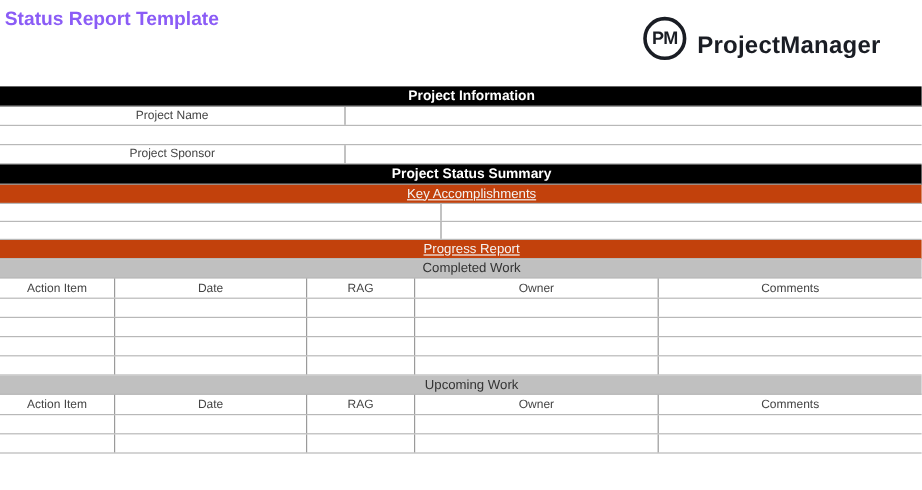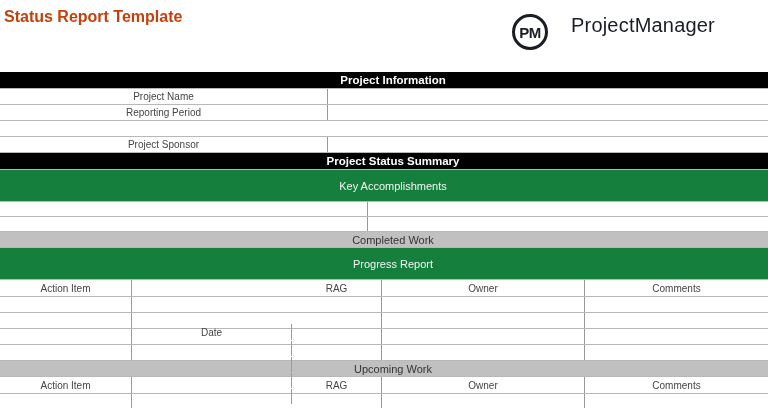--- a/index.html
+++ b/index.html
@@ -1,57 +1,53 @@
 <!DOCTYPE html>
 <html><head>
 <meta charset="utf-8">
 <style>
   html, body { margin:0; padding:0; }
   body { width:768px; height:408px; overflow:hidden; background:#ffffff; position:relative; font-family:"Liberation Sans", sans-serif; color:#3a3a3a; }
-  .title { position:absolute; left:4px; top:8px; font-size:16px; font-weight:bold; color:#c2410c; }
-  .logo { position:absolute; left:512px; top:14px; display:flex; align-items:flex-start; }
+  .title { position:absolute; left:4px; top:8px; font-size:16px; font-weight:bold; color:#8b5cf6; }
+  .logo { position:absolute; left:536px; top:14px; display:flex; align-items:flex-end; }
   .logo-circle { width:36px; height:36px; border:3px solid #1a1d24; border-radius:50%; box-sizing:border-box; display:flex; align-items:center; justify-content:center; font-weight:bold; font-size:15px; color:#1a1d24; letter-spacing:-0.5px; }
-  .logo-text { margin-left:23px; font-size:20px; font-weight:normal; color:#1a1d24; letter-spacing:0.2px; }
+  .logo-text { margin-left:9px; font-size:20px; font-weight:bold; color:#1a1d24; letter-spacing:0.2px; }
   .sheet { position:absolute; left:0; top:72px; width:768px; }
   .row { display:flex; box-sizing:border-box; border-bottom:1px solid #b8b8b8; }
   .bar { justify-content:center; align-items:center; font-size:11px;padding-left:18px; }
   .bar-black { background:#000; color:#fff; font-weight:bold; height:17px; font-size:11.5px; }
-  .bar-dark { background:#15803d; color:#f4f4f4; height:32px; }
+  .bar-dark { background:#c2410c; color:#f4f4f4; height:16px;text-decoration:underline; }
   .bar-light { background:#c0c0c0; color:#333; height:16px; }
   .cell { box-sizing:border-box; border-right:1px solid #9a9a9a; display:flex; align-items:center; justify-content:center; font-size:10px; color:#444; height:100%; }
   .cell:last-child { border-right:none; }
   .info-row { height:16px; }
-  .info-row .c-label { width:328px; }
+  .info-row .c-label { width:288px; }
   .info-row .c-val { flex:1; }
   .ka-row { height:15px; }
   .ka-row .c-a { width:368px; }
   .ka-row .c-b { flex:1; }
   .tbl-row { height:16px; }
   .tbl-head { height:17px; }
-  .c1 { width:132px; } .c2 { width:160px;margin-top:44px; } .c3 { width:90px; } .c4 { width:203px; } .c5 { flex:1; }
+  .c1 { width:96px; } .c2 { width:160px; } .c3 { width:90px; } .c4 { width:203px; } .c5 { flex:1; }
 </style>
 </head>
 <body>
 
 <div class="title">Status Report Template</div>
 
 <div class="logo">
   <div class="logo-circle">PM</div>
   <div class="logo-text">ProjectManager</div>
 </div>
 
 <div class="sheet">
   <div class="row bar bar-black">Project Information</div>
 
   <div class="row info-row">
     <div class="cell c-label">Project Name</div>
-    <div class="cell c-val"></div>
-  </div>
-  <div class="row info-row">
-    <div class="cell c-label">Reporting Period</div>
     <div class="cell c-val"></div>
   </div>
   <div class="row info-row">
     <div class="cell c-val"></div>
   </div>
   <div class="row info-row">
     <div class="cell c-label">Project Sponsor</div>
     <div class="cell c-val"></div>
   </div>
 
@@ -59,22 +55,22 @@
   <div class="row bar bar-dark">Key Accomplishments</div>
   <div class="row ka-row">
     <div class="cell c-a"></div>
     <div class="cell c-b"></div>
   </div>
   <div class="row ka-row">
     <div class="cell c-a"></div>
     <div class="cell c-b"></div>
   </div>
 
+  <div class="row bar bar-dark">Progress Report</div>
   <div class="row bar bar-light">Completed Work</div>
-  <div class="row bar bar-dark">Progress Report</div>
   <div class="row tbl-head">
     <div class="cell c1">Action Item</div>
     <div class="cell c2">Date</div>
     <div class="cell c3">RAG</div>
     <div class="cell c4">Owner</div>
     <div class="cell c5">Comments</div>
   </div>
   <div class="row tbl-row">
     <div class="cell c1"></div>
     <div class="cell c2"></div>

